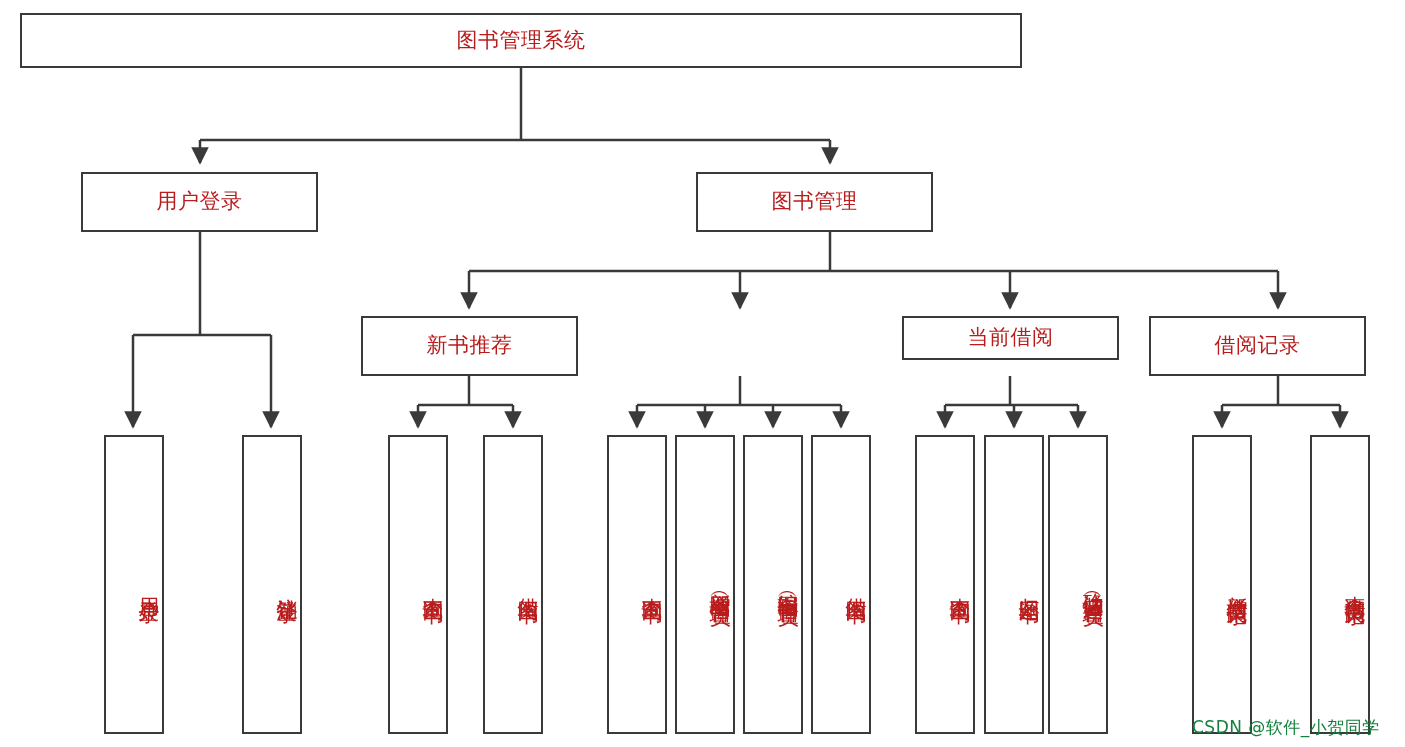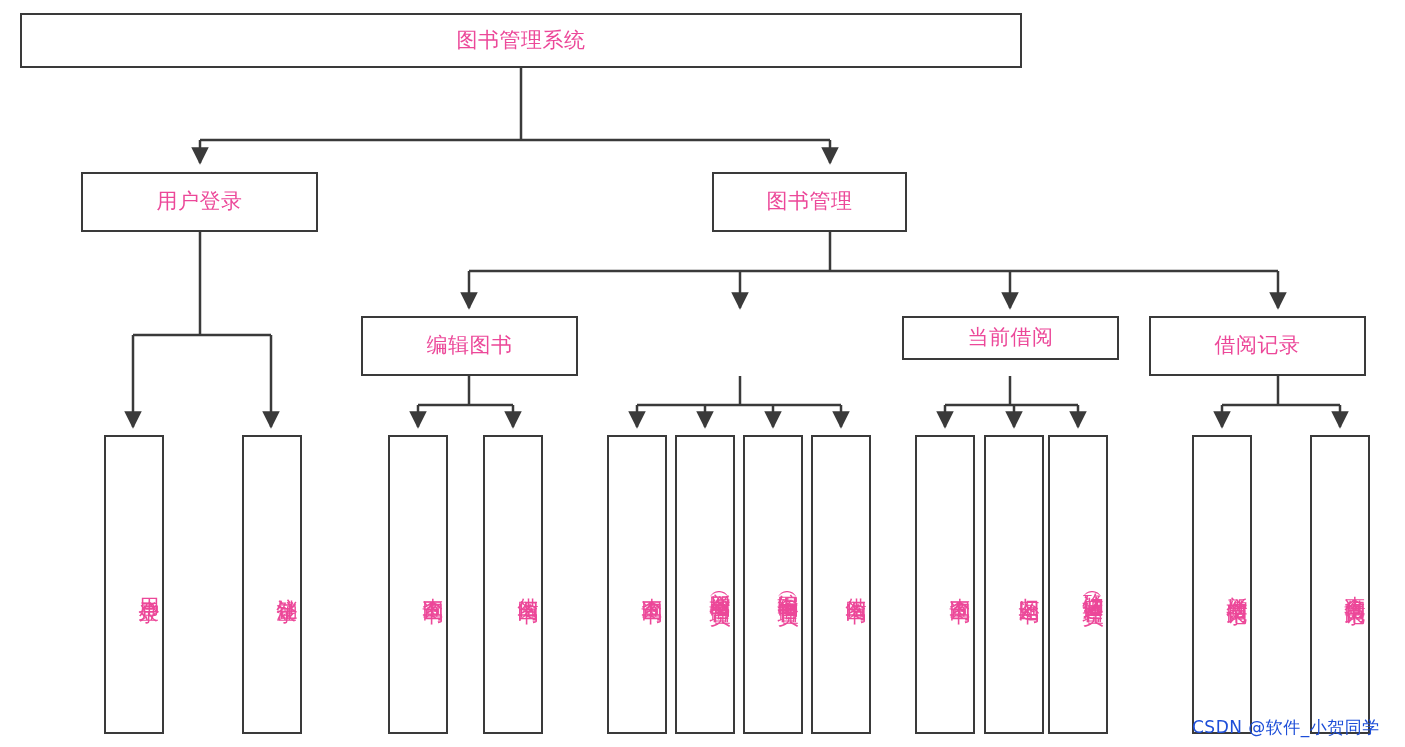--- a/index.html
+++ b/index.html
@@ -27,21 +27,21 @@
     pointer-events: none;
   }
   .node {
     position: absolute;
     box-sizing: border-box;
     background: #ffffff;
     border: 2px solid #3a3a3a;
     display: flex;
     align-items: center;
     justify-content: center;
-    color: #ec4899;
+    color: #b91c1c;
     z-index: 2;
   }
   .node.horizontal {
     font-size: 21px;
     line-height: 1.2;
     white-space: nowrap;
     letter-spacing: 0.5px;
   }
   .node.root {
     font-size: 21px;
@@ -58,21 +58,21 @@
     justify-content: center;
   }
   .node.vertical .vlabel {
     writing-mode: vertical-rl;
     text-orientation: upright;
     display: block;
   }
   .watermark {
     position: absolute;
     font-size: 17px;
-    color: #1d4ed8;
+    color: #15803d;
     white-space: nowrap;
     z-index: 3;
     letter-spacing: 0.5px;
   }
 </style>
 </head>
 <body>
 
 <div id="canvas">
 
@@ -127,26 +127,26 @@
   </svg>
 
   <div class="node horizontal root" style="left:20px; top:13px; width:1002px; height:55px;">
     <span>图书管理系统</span>
   </div>
 
   <div class="node horizontal" style="left:81px; top:172px; width:237px; height:60px;">
     <span>用户登录</span>
   </div>
 
-  <div class="node horizontal" style="left:712px; top:172px; width:195px; height:60px;">
+  <div class="node horizontal" style="left:696px; top:172px; width:237px; height:60px;">
     <span>图书管理</span>
   </div>
 
   <div class="node horizontal" style="left:361px; top:316px; width:217px; height:60px;">
-    <span>编辑图书</span>
+    <span>新书推荐</span>
   </div>
 
 
   <div class="node horizontal" style="left:902px; top:316px; width:217px; height:44px;">
     <span>当前借阅</span>
   </div>
 
   <div class="node horizontal" style="left:1149px; top:316px; width:217px; height:60px;">
     <span>借阅记录</span>
   </div>

